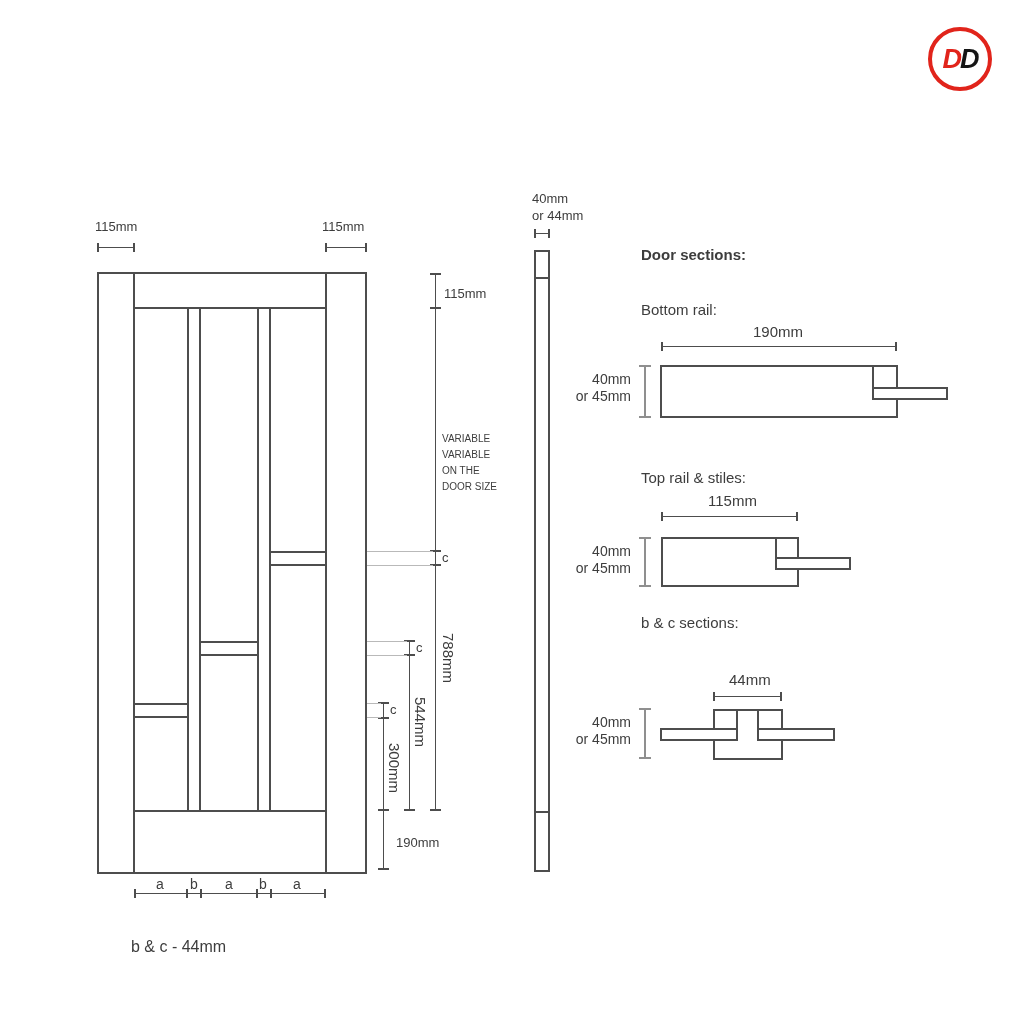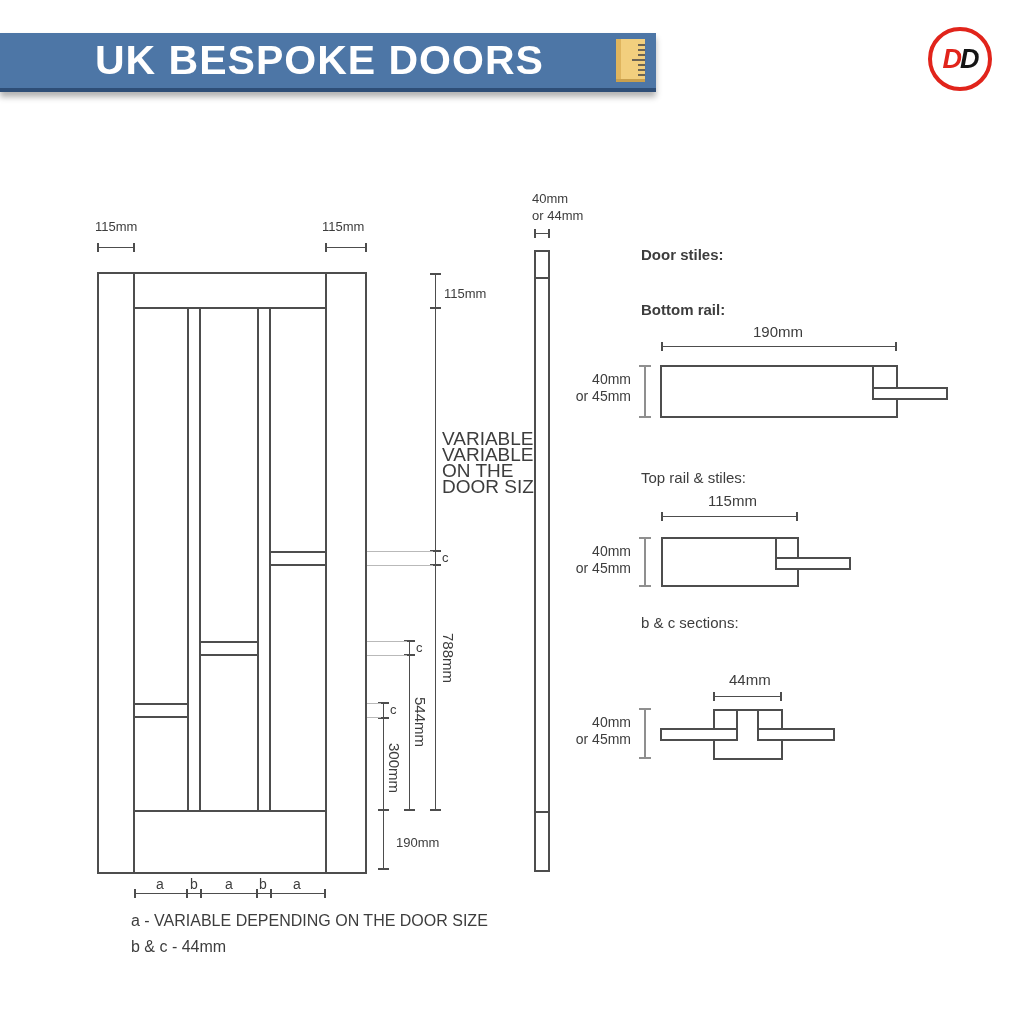--- a/index.html
+++ b/index.html
@@ -52,44 +52,27 @@
     border:4px solid #e1241b;border-radius:50%;background:#fff;
     display:flex;align-items:center;justify-content:center;
     font-style:italic;font-weight:bold;font-size:27px;letter-spacing:-2px;
   }
   #logo .d1{color:#e1241b;}
   #logo .d2{color:#151515;}
   
   #pagetitle{position:absolute;left:95px;top:106px;font-size:34px;color:#161616;white-space:nowrap;}
   #pagetitle .model{font-weight:bold;}
   #pagetitle .rest{font-weight:normal;color:#2d2d2d;letter-spacing:1px;}
-  .varblock{position:absolute;font-size:19px;line-height:16px;color:var(--txt);}
+  .varblock{position:absolute;font-size:10px;line-height:16px;color:var(--txt);}
 </style>
 </head>
 <body>
 
 <div id="page">
 
-  <div id="banner" style="background:#4d76a6;">
-    <span class="title">UK BESPOKE DOORS</span>
-    <svg class="abs" style="left:616px;top:6px;" width="30" height="45" viewBox="0 0 30 45">
-      <rect x="0" y="0" width="29" height="43" fill="#f2cf7e"></rect>
-      <rect x="0" y="0" width="5" height="43" fill="#dfb55e"></rect>
-      <rect x="0" y="40" width="29" height="3" fill="#c9a04e"></rect>
-      <g stroke="#4a4a4a" stroke-width="1.6">
-        <line x1="29" y1="6" x2="22" y2="6"></line>
-        <line x1="29" y1="11" x2="22" y2="11"></line>
-        <line x1="29" y1="16" x2="22" y2="16"></line>
-        <line x1="29" y1="21" x2="16" y2="21"></line>
-        <line x1="29" y1="26" x2="22" y2="26"></line>
-        <line x1="29" y1="31" x2="22" y2="31"></line>
-        <line x1="29" y1="36" x2="22" y2="36"></line>
-      </g>
-    </svg>
-  </div>
 
   <div id="logo">
     <span class="d1">D</span>
       <span class="d2">D</span>
   </div>
 
 
   <div class="box" style="left:97px;top:272px;width:270px;height:602px;"></div>
   <div class="vl" style="left:133px;top:272px;height:602px;"></div>
   <div class="vl" style="left:325px;top:272px;height:602px;"></div>
@@ -159,37 +142,36 @@
   <span class="lbl lbl14" style="left:259px;top:876px;">b</span>
   <span class="lbl lbl14" style="left:293px;top:876px;">a</span>
   <div class="dimh" style="left:134px;top:893px;width:192px;"></div>
   <div class="tkv" style="left:134px;top:889px;"></div>
   <div class="tkv" style="left:186px;top:889px;"></div>
   <div class="tkv" style="left:200px;top:889px;"></div>
   <div class="tkv" style="left:256px;top:889px;"></div>
   <div class="tkv" style="left:270px;top:889px;"></div>
   <div class="tkv" style="left:324px;top:889px;"></div>
 
-  <span class="lbl lbl16" style="left:131px;top:911px;">a - VARIABLE DEPENDING ON THE DOOR SIZE</span>
   <span class="lbl lbl16" style="left:131px;top:937px;">b &amp; c - 44mm</span>
 
   <div class="lbl" style="left:532px;top:190px;line-height:17px;">
     <div>40mm</div>
     <div>or 44mm</div>
   </div>
   <div class="dimh" style="left:534px;top:233px;width:16px;"></div>
   <div class="tkv" style="left:534px;top:229px;"></div>
   <div class="tkv" style="left:548px;top:229px;"></div>
   <div class="box" style="left:534px;top:250px;width:16px;height:622px;"></div>
   <div class="hl" style="left:536px;top:277px;width:12px;"></div>
   <div class="hl" style="left:536px;top:811px;width:12px;"></div>
 
-  <span class="lbl lbl15 bold" style="left:641px;top:246px;">Door stiles:</span>
-
-  <span class="lbl lbl15" style="left:641px;top:301px;font-weight:bold;">Bottom rail:</span>
+  <span class="lbl lbl15 bold" style="left:641px;top:246px;">Door sections:</span>
+
+  <span class="lbl lbl15" style="left:641px;top:301px;">Bottom rail:</span>
   <span class="lbl lbl15" style="left:753px;top:323px;">190mm</span>
   <div class="dimh" style="left:661px;top:346px;width:236px;"></div>
   <div class="tkv" style="left:661px;top:342px;"></div>
   <div class="tkv" style="left:895px;top:342px;"></div>
   <div class="box" style="left:660px;top:365px;width:238px;height:53px;"></div>
   <div class="vl" style="left:872px;top:365px;height:24px;"></div>
   <div class="box" style="left:872px;top:387px;width:76px;height:13px;"></div>
   <div class="brv" style="left:644px;top:366px;height:51px;"></div>
   <div class="brh" style="left:639px;top:365px;"></div>
   <div class="brh" style="left:639px;top:416px;"></div>

